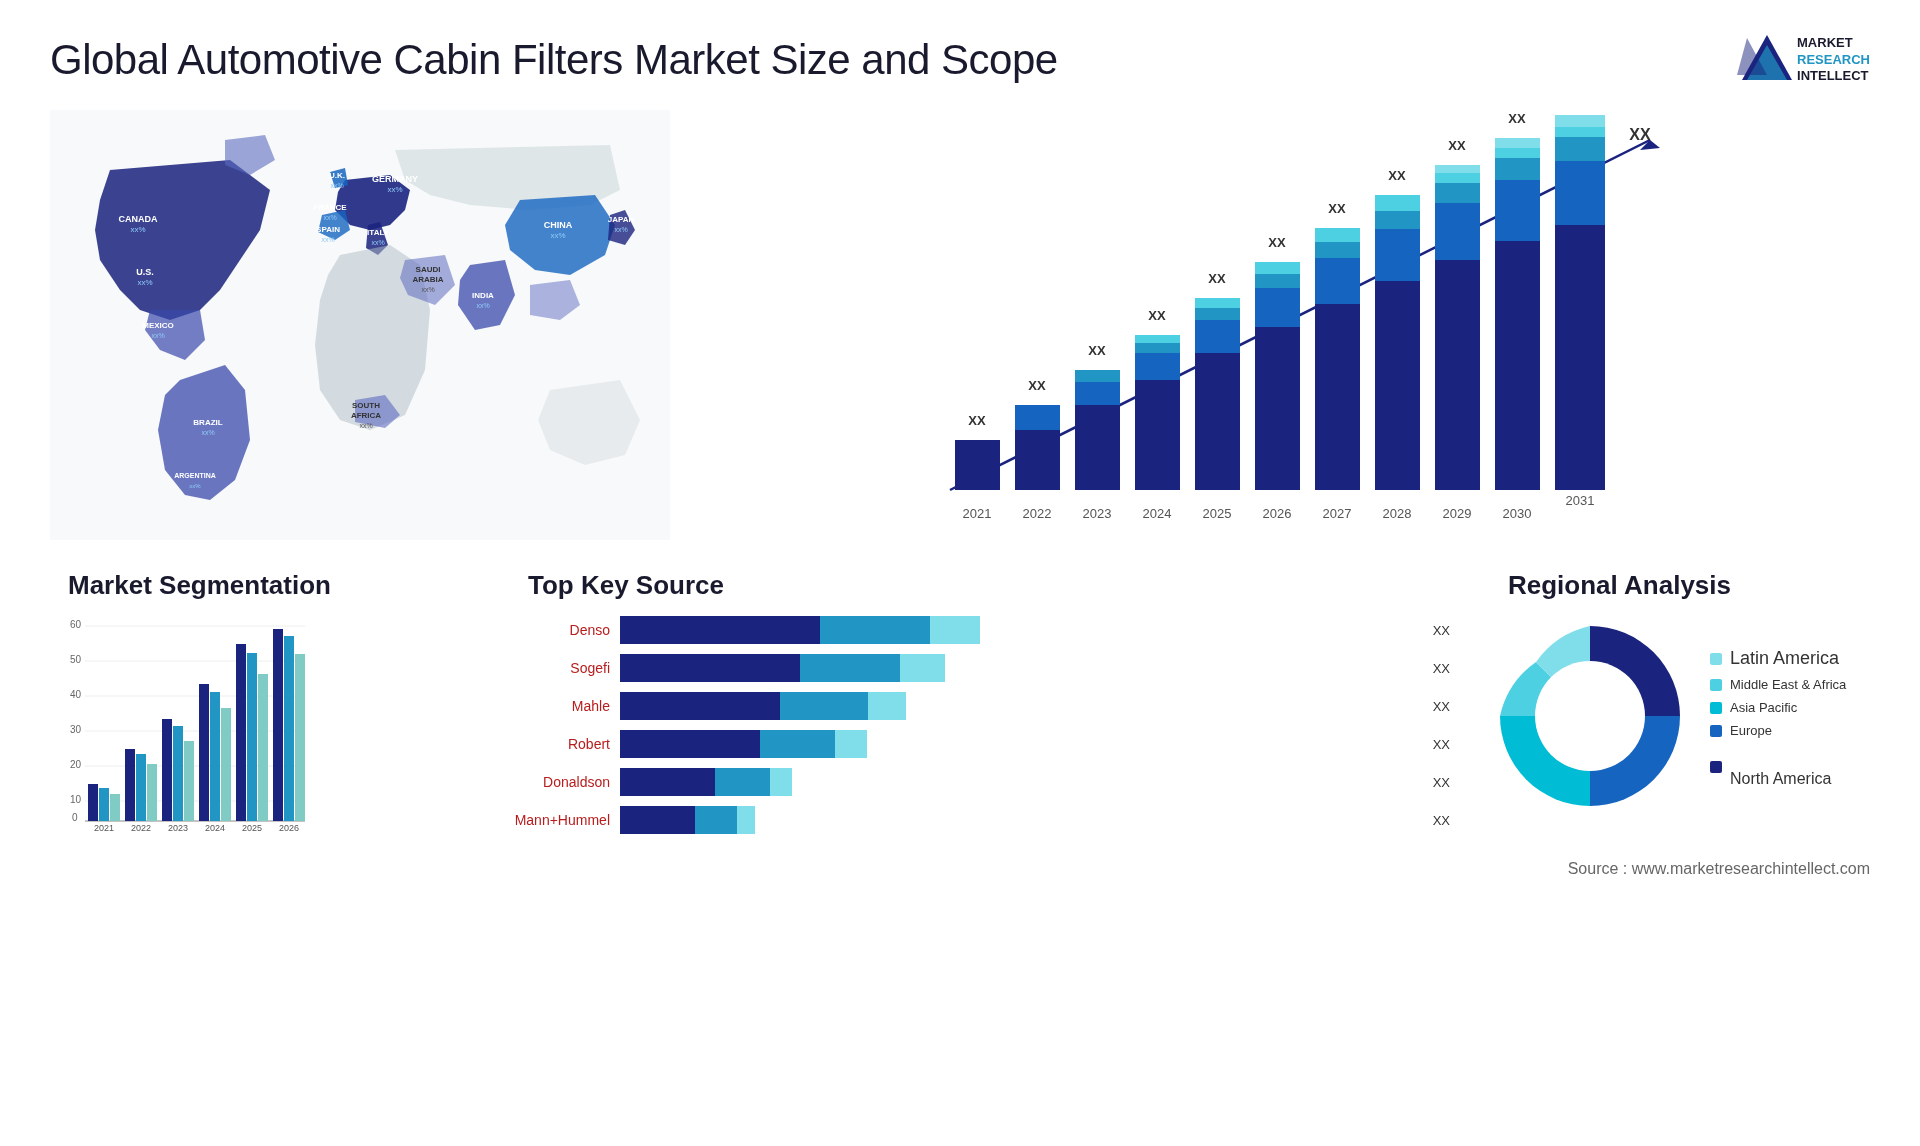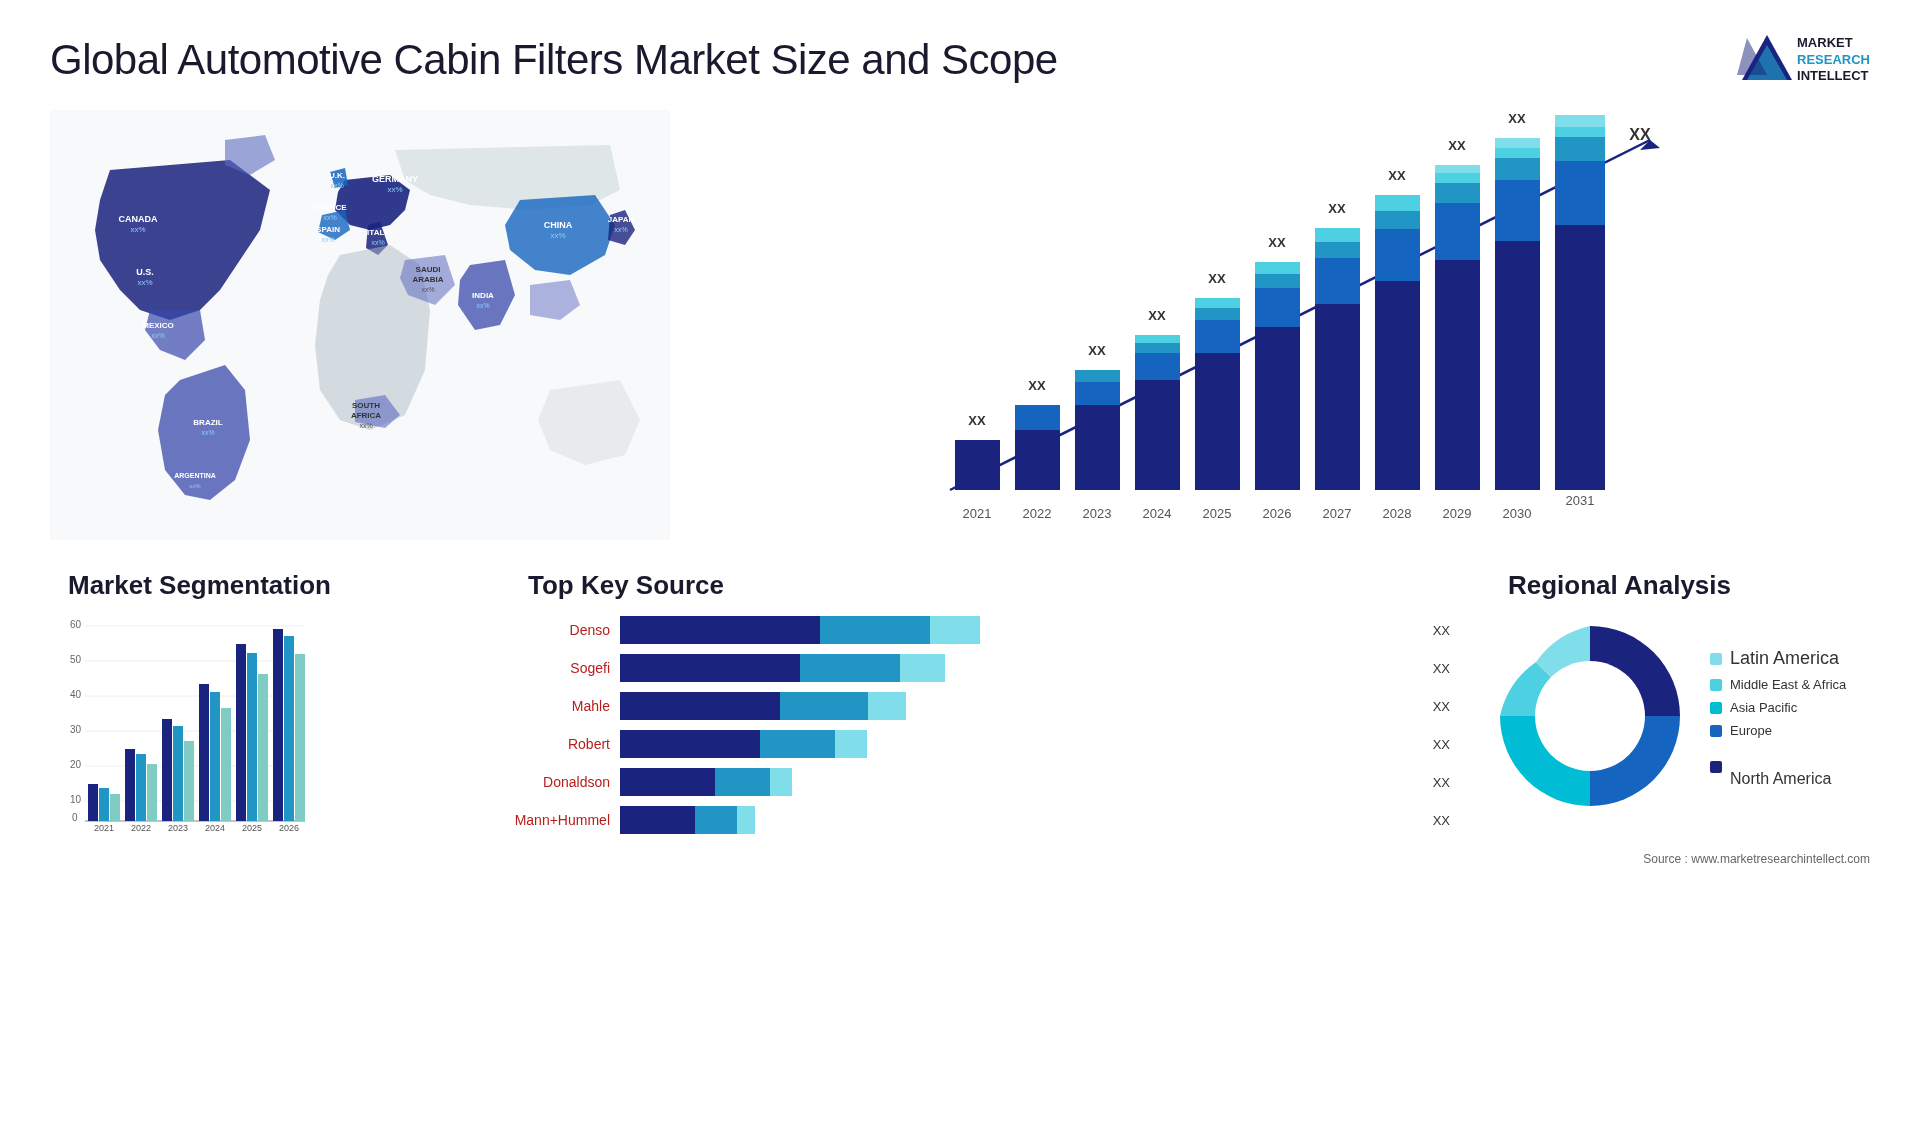--- a/index.html
+++ b/index.html
@@ -152,25 +152,25 @@
     .bar-value-label {
       font-size: 13px;
       color: #333;
       margin-left: 6px;
       display: flex;
       align-items: center;
     }
 
     
     .source-text {
-      font-size: 12px;
+      font-size: 16px;
       color: #666;
       text-align: right;
       padding-right: 50px;
-      margin-top: 2px;
+      margin-top: 10px;
     }
   </style>
 </head>
 <body>
 
 <div class="header">
   <h1 class="main-title">Global Automotive Cabin Filters Market Size and Scope</h1>
   <div class="logo-container">
     <svg class="logo-icon" viewBox="0 0 60 60">
       <polygon points="30,5 55,50 5,50" fill="#1a237e"></polygon>

